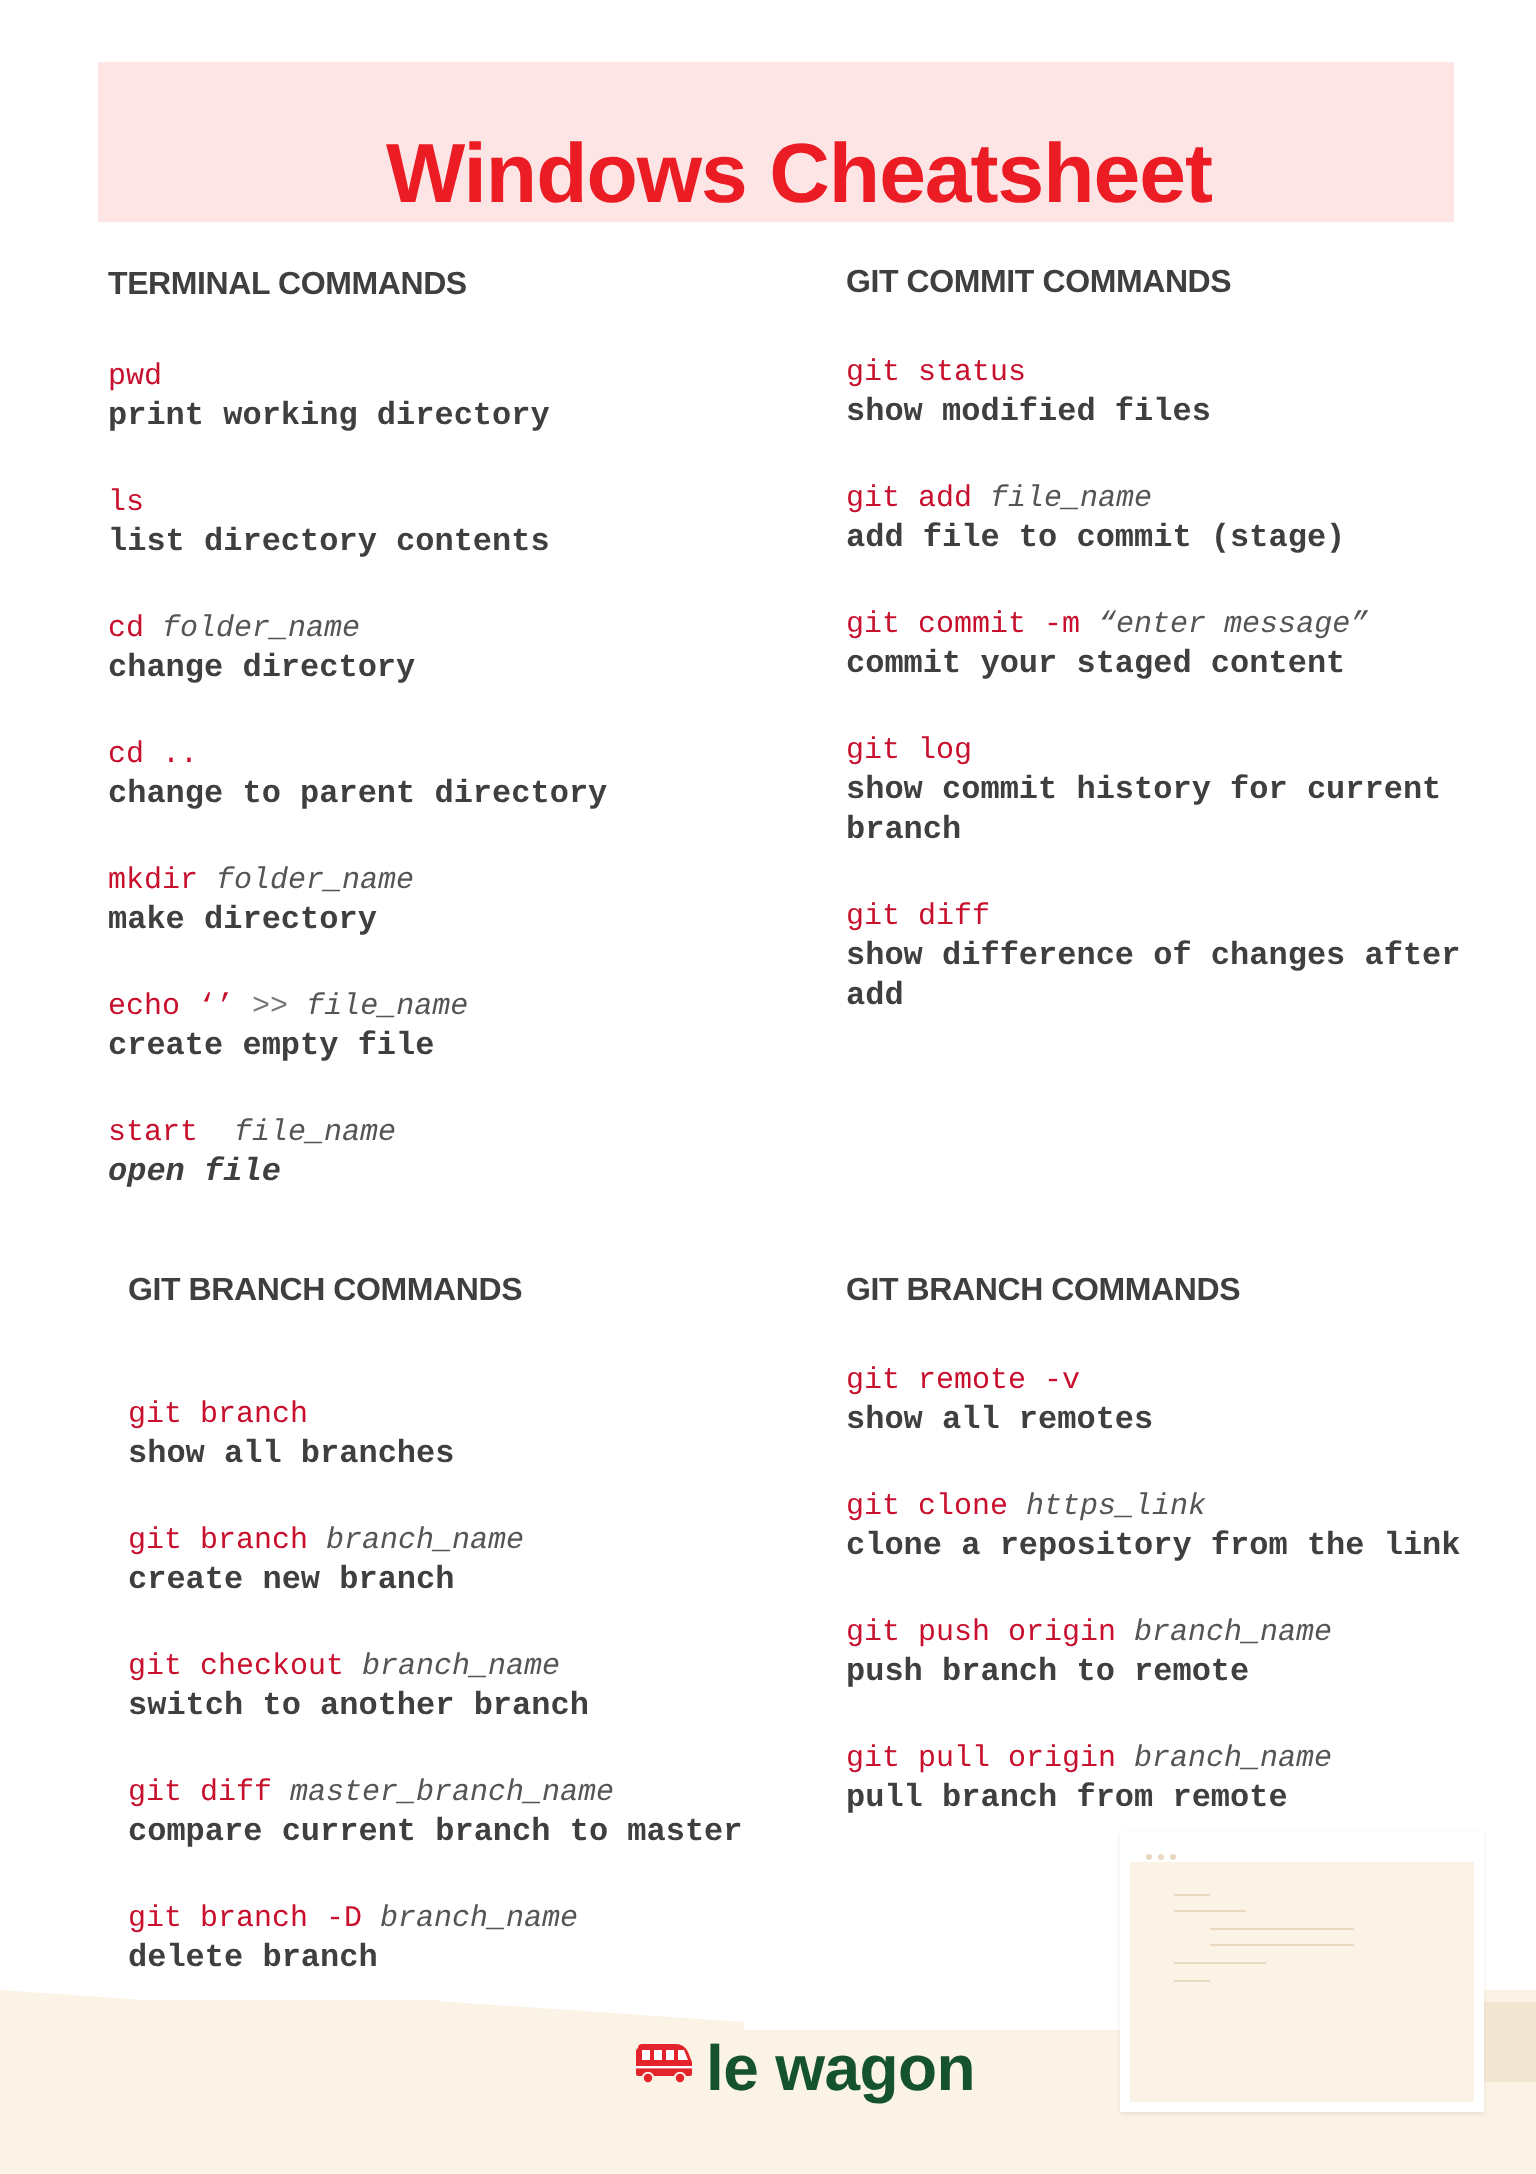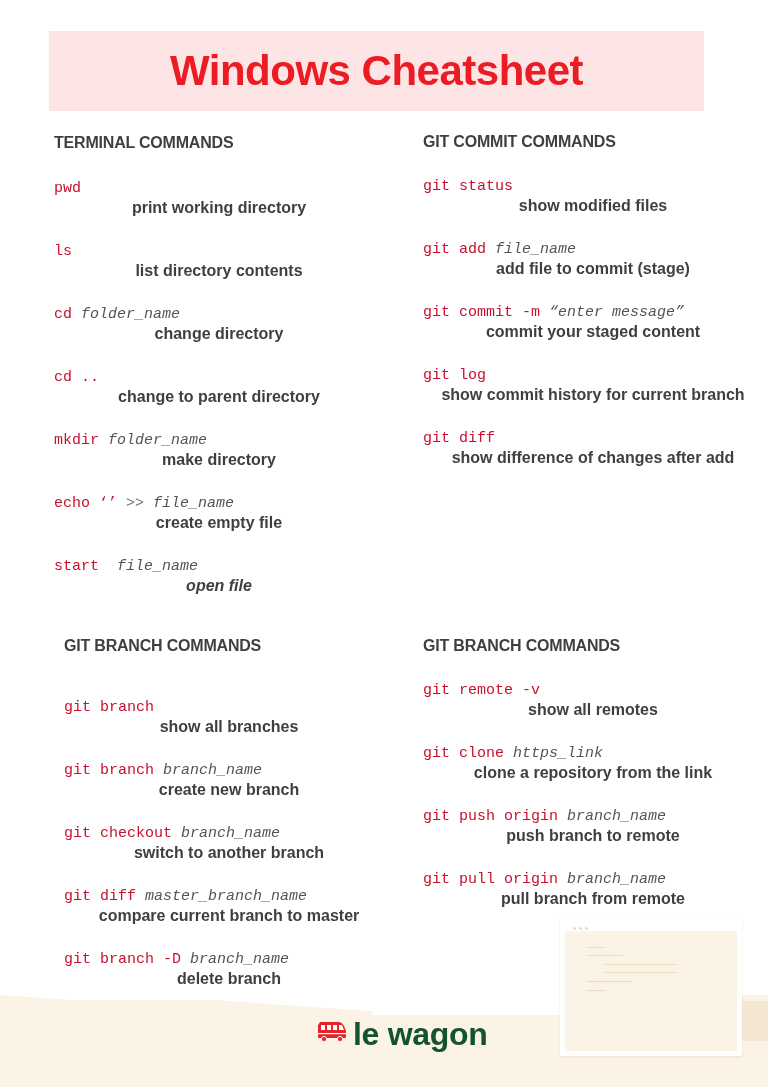--- a/index.html
+++ b/index.html
@@ -5,21 +5,21 @@
   html, body { margin: 0; padding: 0; }
   body {
     width: 768px; height: 1087px; position: relative; overflow: hidden;
     background: #ffffff;
     font-family: "Liberation Sans", "DejaVu Sans", sans-serif;
   }
   .bg-shape { position: absolute; background: #fcf3e7; }
   .title-banner {
     position: absolute; left: 49px; top: 31px; width: 655px; height: 80px;
     background: #fde5e6;
-    display: flex; align-items: center; justify-content: center;
+    display: flex; align-items: flex-end; justify-content: center; padding-left: 23px;
   }
   .title-banner h1 {
     margin: 0; color: #ec1c24; font-size: 42px; font-weight: bold;
     letter-spacing: -0.5px; font-family: "Liberation Sans", sans-serif;
   }
   .section { position: absolute; }
   .section h2 {
     margin: 0; color: #3f3f41; font-size: 16px; font-weight: bold;
     font-family: "Liberation Sans", sans-serif; letter-spacing: -0.2px;
     line-height: 24px;
@@ -28,22 +28,21 @@
   .cmd { margin-bottom: 24px; }
   .cmd .code {
     font-family: "Liberation Mono", "DejaVu Sans Mono", monospace;
     font-size: 15px; line-height: 19px; white-space: pre;
   }
   .code .kw { color: #c8102e; font-weight: normal; }
   .code .arg { color: #555555; font-style: italic; }
   .code .op { color: #777777; }
   .cmd .desc {
     color: #3f3f41; font-size: 16px; font-weight: bold; line-height: 20px;
-    font-family: Liberation Sans, sans-serif;
-    text-align: center;
+    font-family: Liberation Mono, monospace;
   }
   .cmd .desc.italic { font-style: italic; }
 
   
   .illus-outer {
     position: absolute; left: 560px; top: 916px; width: 182px; height: 140px;
     background: #ffffff; box-shadow: 0 1px 2px rgba(200,180,150,0.3);
   }
   .illus-inner {
     position: absolute; left: 5px; top: 15px; width: 172px; height: 120px;

